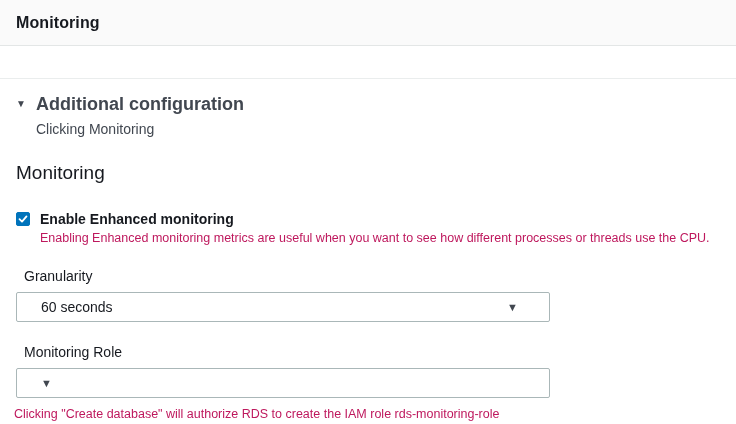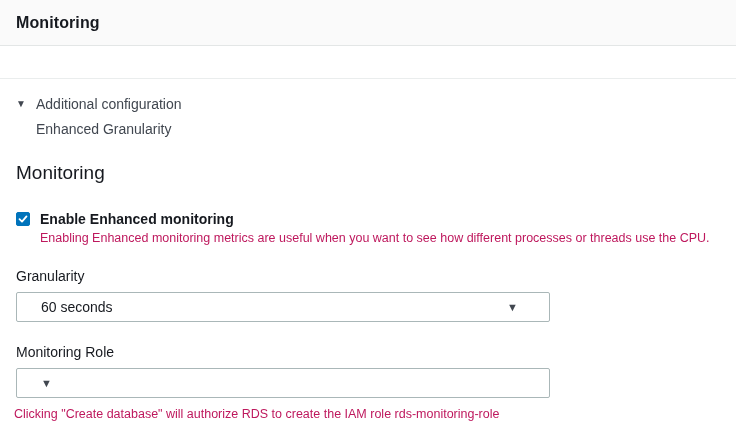--- a/index.html
+++ b/index.html
@@ -40,22 +40,22 @@
     color: #414750;
   }
   .caret-icon {
     font-size: 10px;
     color: #414750;
     width: 20px;
     flex: 0 0 20px;
     line-height: 18px;
   }
   .expander-label {
-    font-size: 14px;
-    font-weight: 400;
+    font-size: 18px;
+    font-weight: 700;
     line-height: 18px;
   }
   .expander-item {
     margin: 7px 16px 0 36px;
     font-size: 14px;
     line-height: 18px;
     color: #414750;
     cursor: pointer;
   }
   
@@ -92,21 +92,21 @@
     cursor: pointer;
   }
   .help-text {
     font-size: 12.5px;
     line-height: 15px;
     color: #be185d;
   }
   .checkbox-desc { margin: 3px 16px 0 40px; }
   .field-label {
     display: block;
-    margin: 21px 16px 0;
+    margin: 21px 24px 0;
     font-size: 14px;
     line-height: 18px;
     font-weight: 400;
     color: #16191f;
   }
   .select {
     margin: 7px 16px 0;
     width: 534px;
     height: 30px;
     background: #ffffff;
@@ -137,21 +137,21 @@
   <div class="panel-header">
     <h1>Monitoring</h1>
   </div>
 
   <hr class="divider">
 
   <div class="expander-row">
     <span class="caret-icon">▼</span>
     <span class="expander-label">Additional configuration</span>
   </div>
-  <div class="expander-item">Enhanced Granularity</div>
+  <div class="expander-item">Clicking Monitoring</div>
 
   <h2 class="section-title">Monitoring</h2>
 
   <div class="checkbox-row">
     <span class="checkbox">
       <svg width="10" height="10" viewBox="0 0 10 10">
         <polyline points="1.5,5.2 4,7.6 8.5,2.4" fill="none" stroke="#ffffff" stroke-width="1.8" stroke-linecap="round" stroke-linejoin="round"></polyline>
       </svg>
     </span>
     <label class="checkbox-label">Enable Enhanced monitoring</label>

